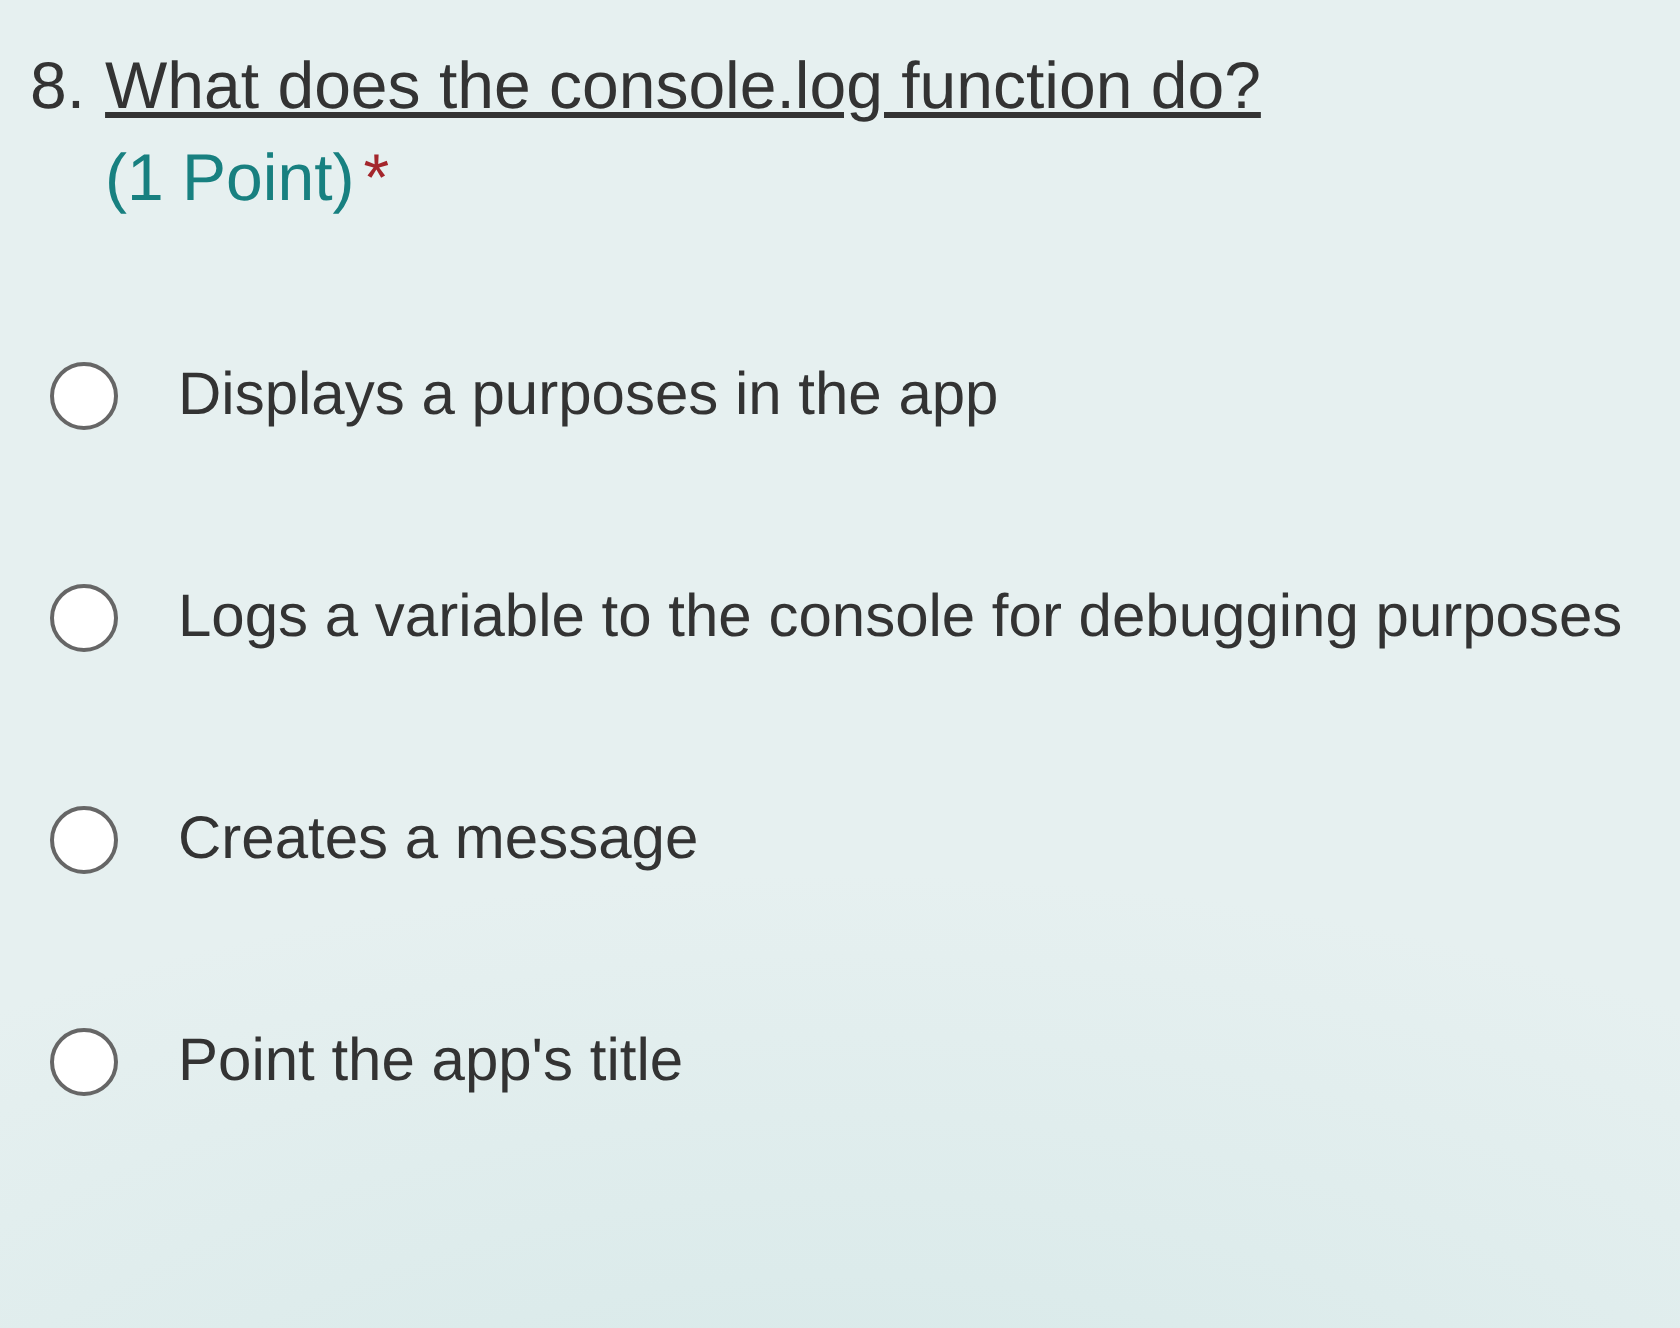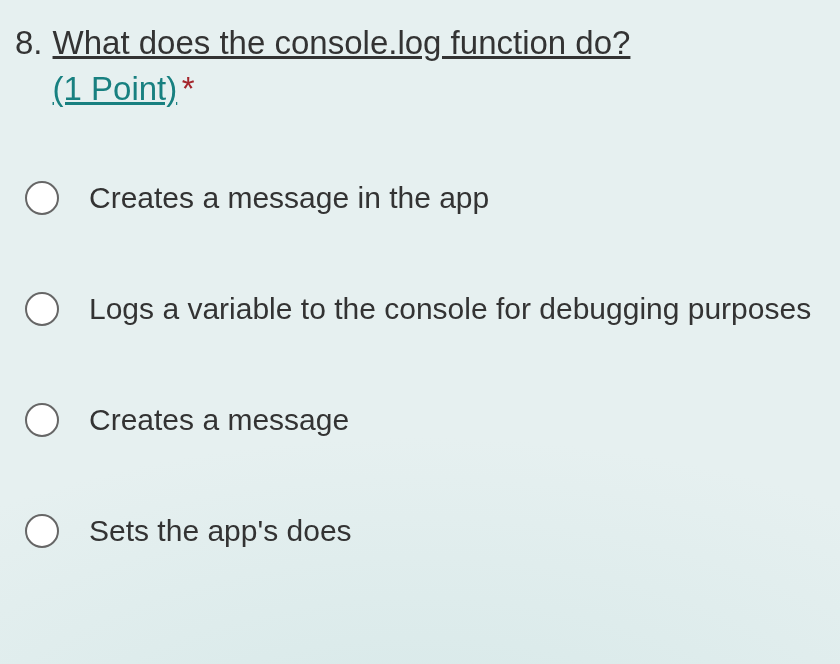--- a/index.html
+++ b/index.html
@@ -48,21 +48,20 @@
       font-size: 33px;
       color: #333;
       line-height: 1.4;
       text-decoration: underline;
     }
     .question-points {
       font-size: 33px;
       color: #188080;
       line-height: 1.4;
       margin-top: 4px;
-      text-decoration: underline;
     }
     .required-asterisk {
       color: #a4262c;
       font-size: 33px;
     }
     .options-list {
       padding-left: 10px;
     }
     .option-item {
       display: flex;
@@ -100,28 +99,28 @@
       <div>
         <span class="question-points">(1 Point)</span>
         <span class="required-asterisk">*</span>
       </div>
     </div>
   </div>
 
   <div class="options-list">
     <div class="option-item">
       <span class="radio-circle"></span>
-      <span class="option-label">Creates a message in the app</span>
+      <span class="option-label">Displays a purposes in the app</span>
     </div>
     <div class="option-item">
       <span class="radio-circle"></span>
       <span class="option-label">Logs a variable to the console for debugging purposes</span>
     </div>
     <div class="option-item">
       <span class="radio-circle"></span>
       <span class="option-label">Creates a message</span>
     </div>
     <div class="option-item">
       <span class="radio-circle"></span>
-      <span class="option-label">Sets the app's does</span>
+      <span class="option-label">Point the app's title</span>
     </div>
   </div>
 </div>
 
 </body></html>

